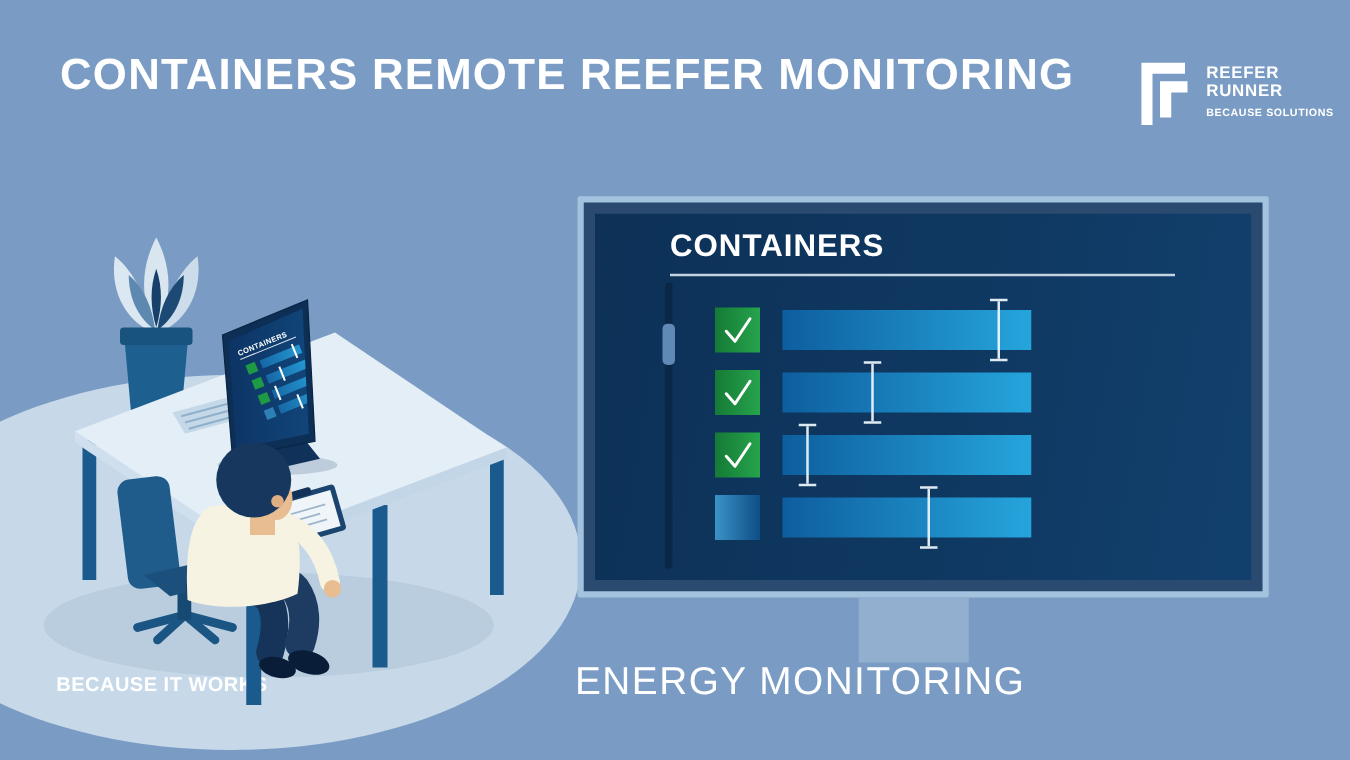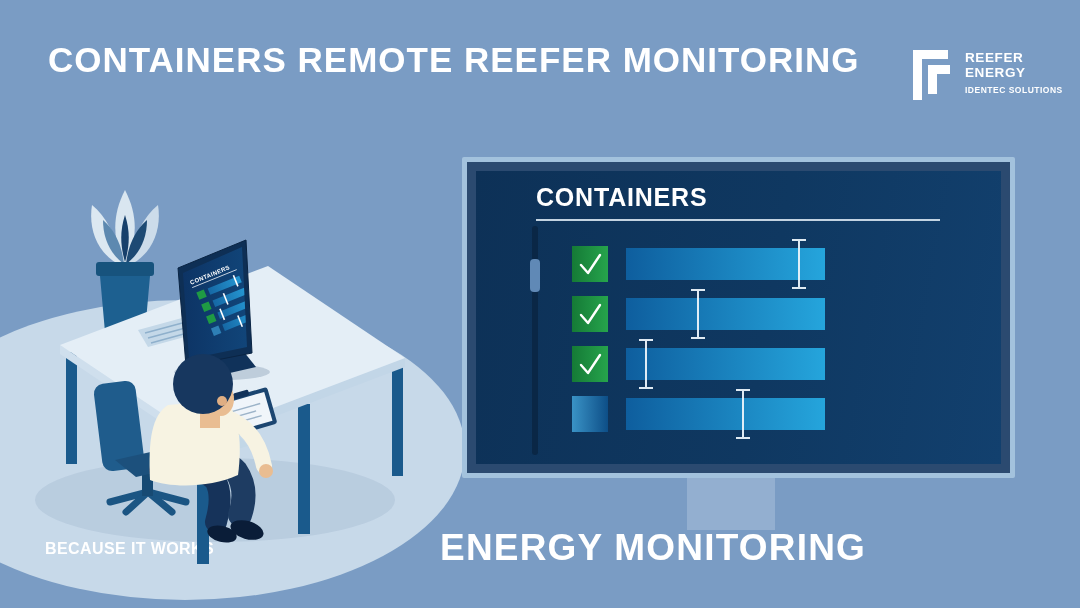--- a/index.html
+++ b/index.html
@@ -64,22 +64,22 @@
   }
   .marker::before{
     content:"";position:absolute;left:50%;margin-left:-1px;top:0;bottom:0;width:2px;
     background:rgba(235,243,250,.95);
   }
   .monitor-stand{
     position:absolute;left:687px;top:478px;width:88px;height:52px;background:#93afd0;
   }
   
   .energy-caption{
-    position:absolute;left:440px;top:527px;color:#fff;
-    font-size:37px;font-weight:700;letter-spacing:1.2px;white-space:nowrap;
+    position:absolute;left:460px;top:527px;color:#fff;
+    font-size:31px;font-weight:400;letter-spacing:1.2px;white-space:nowrap;
   }
   .tagline{
     position:absolute;left:45px;top:540px;color:#fff;
     font-size:16px;font-weight:700;letter-spacing:.4px;white-space:nowrap;
   }
   .illustration{position:absolute;left:0;top:170px;}
 </style>
 </head>
 <body>
 
@@ -87,22 +87,22 @@
 
 <h1 class="page-title">CONTAINERS REMOTE REEFER MONITORING</h1>
 
 <div class="logo">
   <svg width="42" height="50" viewBox="0 0 42 50">
     <path d="M0,0 h35 v9 h-26 v41 h-9 z" fill="#ffffff"></path>
     <path d="M15,15 h22 v9 h-13 v20 h-9 z" fill="#ffffff"></path>
   </svg>
   <div class="logo-text">
     <div class="logo-line">REEFER</div>
-    <div class="logo-line">ENERGY</div>
-    <div class="logo-sub">IDENTEC SOLUTIONS</div>
+    <div class="logo-line">RUNNER</div>
+    <div class="logo-sub">BECAUSE SOLUTIONS</div>
   </div>
 </div>
 
 <div class="monitor">
   <div class="bezel">
     <div class="screen">
       <div class="screen-heading">CONTAINERS</div>
       <div class="screen-underline"></div>
       <div class="scroll-track"></div>
       <div class="scroll-thumb"></div>

